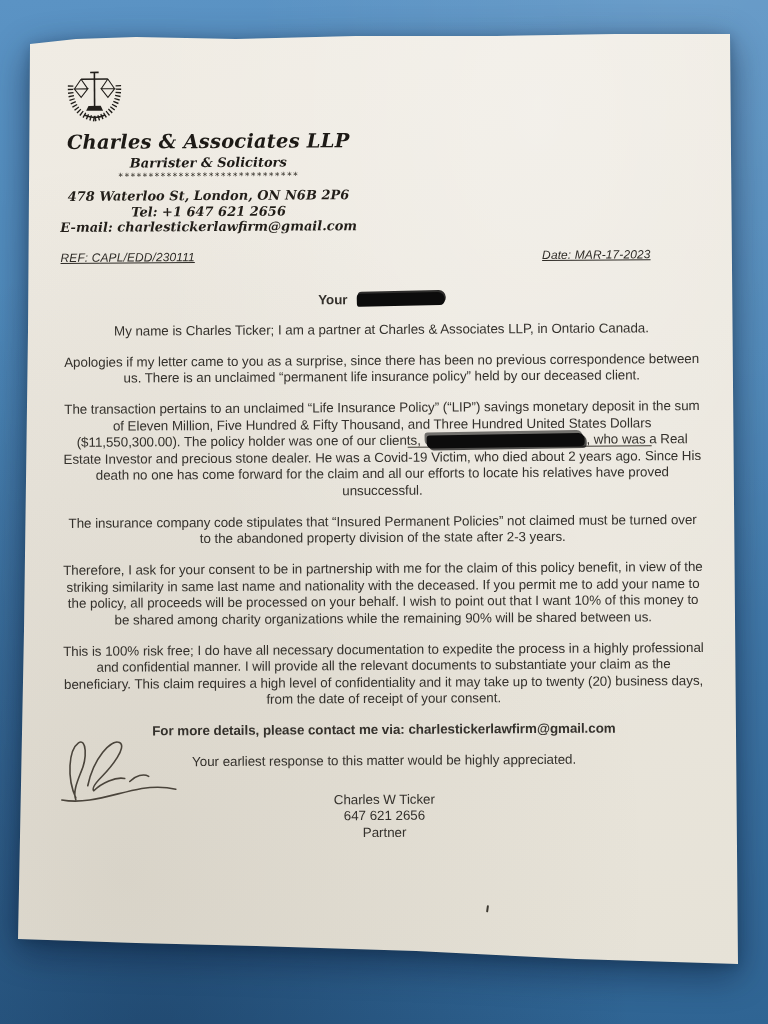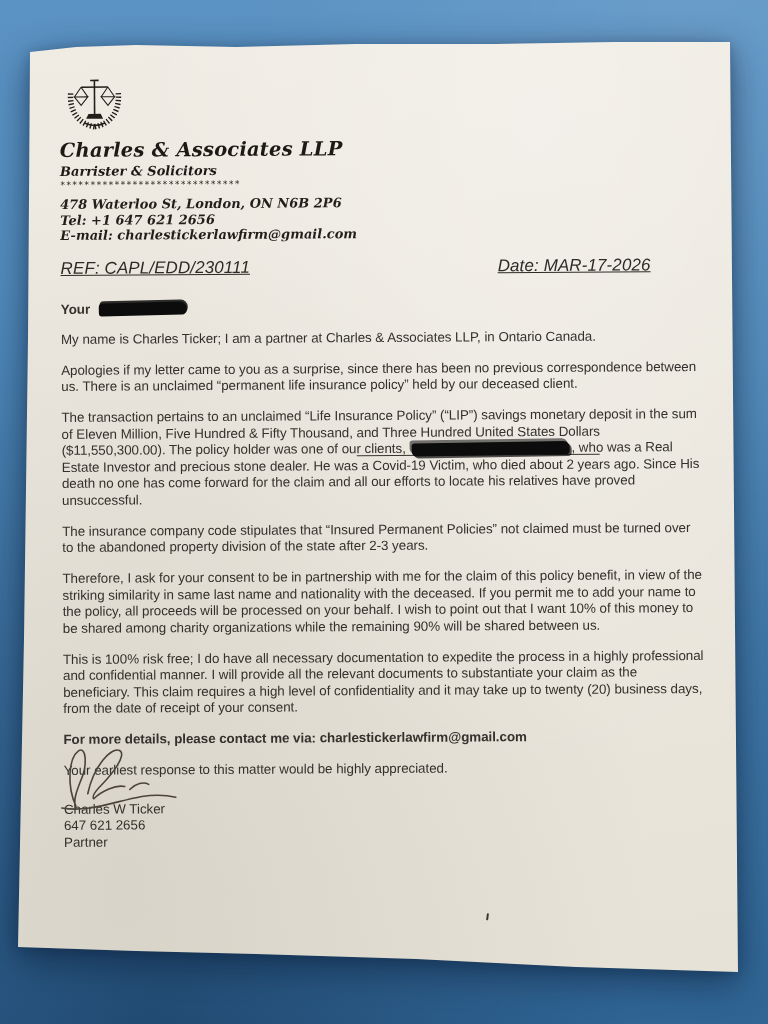--- a/index.html
+++ b/index.html
@@ -7,44 +7,45 @@
   body {
     font-family:"Liberation Sans", sans-serif;
     background:
       radial-gradient(ellipse at 20% 105%, rgba(8,28,55,0.38), transparent 55%),
       radial-gradient(ellipse at 90% -5%, rgba(255,255,255,0.10), transparent 45%),
       linear-gradient(178deg, #5b93c4 0%, #4c86b7 38%, #3d74a4 68%, #2f6493 100%);
     position:relative;
   }
   .paper-wrap { position:absolute; inset:0; filter:drop-shadow(0 10px 18px rgba(8,25,50,0.45)) drop-shadow(0 3px 6px rgba(8,25,50,0.30)); }
   .paper {
-    position:absolute; left:16px; top:38px; width:724px; height:936px;
+    position:absolute; left:16px; top:30px; width:724px; height:936px;
     background:
       radial-gradient(ellipse at 72% 8%, rgba(255,255,255,0.28), transparent 55%),
       radial-gradient(ellipse at 15% 90%, rgba(125,115,98,0.14), transparent 60%),
       linear-gradient(172deg, #f0ece4 0%, #ebe7de 45%, #e6e2d7 100%);
     clip-path: polygon(
       14px 14px, 60px 9px, 120px 7px, 220px 9px, 340px 6px, 480px 6px, 600px 4px, 714px 4px,
       722px 934px, 560px 929px, 400px 921px, 240px 916px, 120px 913px, 2px 909px,
       8px 600px, 12px 300px);
+    text-align: center;
   }
   .page-content { position:absolute; inset:0; transform:rotate(-0.35deg); color:#34312c; }
 
   
   .letterhead { position:absolute; left:46px; top:34px; }
   .logo { display:block; margin-left:4px; }
   .firm-name  { font-family:"DejaVu Serif", serif; font-style:italic; font-weight:bold; font-size:19.5px; color:#1d1a16; margin-top:9px; letter-spacing:0.2px; }
   .firm-sub   { font-family:"DejaVu Serif", serif; font-style:italic; font-weight:bold; font-size:13px; color:#1d1a16; margin-top:2px; }
   .lh-divider { font-size:9px; letter-spacing:0.6px; color:#242019; margin-top:1px; font-family:"DejaVu Sans Mono", monospace; }
   .lh-line    { font-family:"DejaVu Serif", serif; font-style:italic; font-weight:bold; font-size:13px; color:#221e19; line-height:15.5px; }
   .lh-addr    { margin-top:7px; }
 
   
   .ref-row { position:absolute; left:46px; top:219px; width:640px; display:flex; justify-content:space-between; padding-right:50px; }
-  .ref-row span { font-style:italic; font-size:17px; text-decoration:underline; color:#2e2b26; letter-spacing:0.1px; }
+  .ref-row span { font-style:italic; font-size:12px; text-decoration:underline; color:#2e2b26; letter-spacing:0.1px; }
 
   
   .letter-body { position:absolute; left:46px; top:262px; width:641px; font-size:13.4px; line-height:16.5px; letter-spacing:-0.05px; }
   .letter-body p { margin:0 0 14.5px 0; }
   .salutation { font-weight:bold; margin:0 0 13px 0; }
   .redact { display:inline-block; background:#0c0c0c; height:13px; vertical-align:-2px; }
   .redact-recipient { width:88px; margin-left:9px; border-radius:4px 7px 5px 3px; transform:rotate(-1deg); box-shadow:1px -2px 0 rgba(12,12,12,0.85); }
   .redact-client { width:158px; margin:0 2px; border-radius:3px 6px 4px 5px; transform:rotate(-0.6deg) translateY(1px); box-shadow:-2px -3px 0 rgba(12,12,12,0.55), 2px 2px 0 rgba(12,12,12,0.7); }
   .u-amount { border-bottom:1.4px solid #3a362f; padding-bottom:15px; }
   .contact-line { font-weight:bold; }
@@ -82,21 +83,21 @@
         <div class="firm-name">Charles &amp; Associates LLP</div>
         <div class="firm-sub">Barrister &amp; Solicitors</div>
         <div class="lh-divider">******************************</div>
         <div class="lh-line lh-addr">478 Waterloo St, London, ON N6B 2P6</div>
         <div class="lh-line">Tel:  +1 647 621 2656</div>
         <div class="lh-line">E-mail: charlestickerlawfirm@gmail.com</div>
       </div>
 
       <div class="ref-row">
         <span>REF: CAPL/EDD/230111</span>
-        <span>Date: MAR-17-2026</span>
+        <span>Date: MAR-17-2023</span>
       </div>
 
       <div class="letter-body">
         <div class="salutation"><span>Your</span><span class="redact redact-recipient"></span></div>
 
         <p>My name is Charles Ticker; I am a partner at Charles  &amp; Associates LLP, in Ontario Canada.</p>
 
         <p>Apologies if my letter came to you as a surprise, since there has been no previous correspondence between us. There is an unclaimed “permanent life insurance policy” held by our deceased client.</p>
 
         <p><span>The transaction pertains to an unclaimed “Life Insurance Policy” (“LIP”) savings monetary deposit in the sum of Eleven Million, Five Hundred &amp; Fifty Thousand, </span><span class="u-amount">and Three Hundred United States Dollars</span><span> ($11,550,300.00). The policy holder was one of our clients, </span><span class="redact redact-client"></span><span>, who was a Real Estate Investor and precious stone dealer. He was a Covid-19 Victim, who died about 2 years ago. Since His death no one has come forward for the claim and all our efforts to locate his relatives have proved unsuccessful.</span></p>

